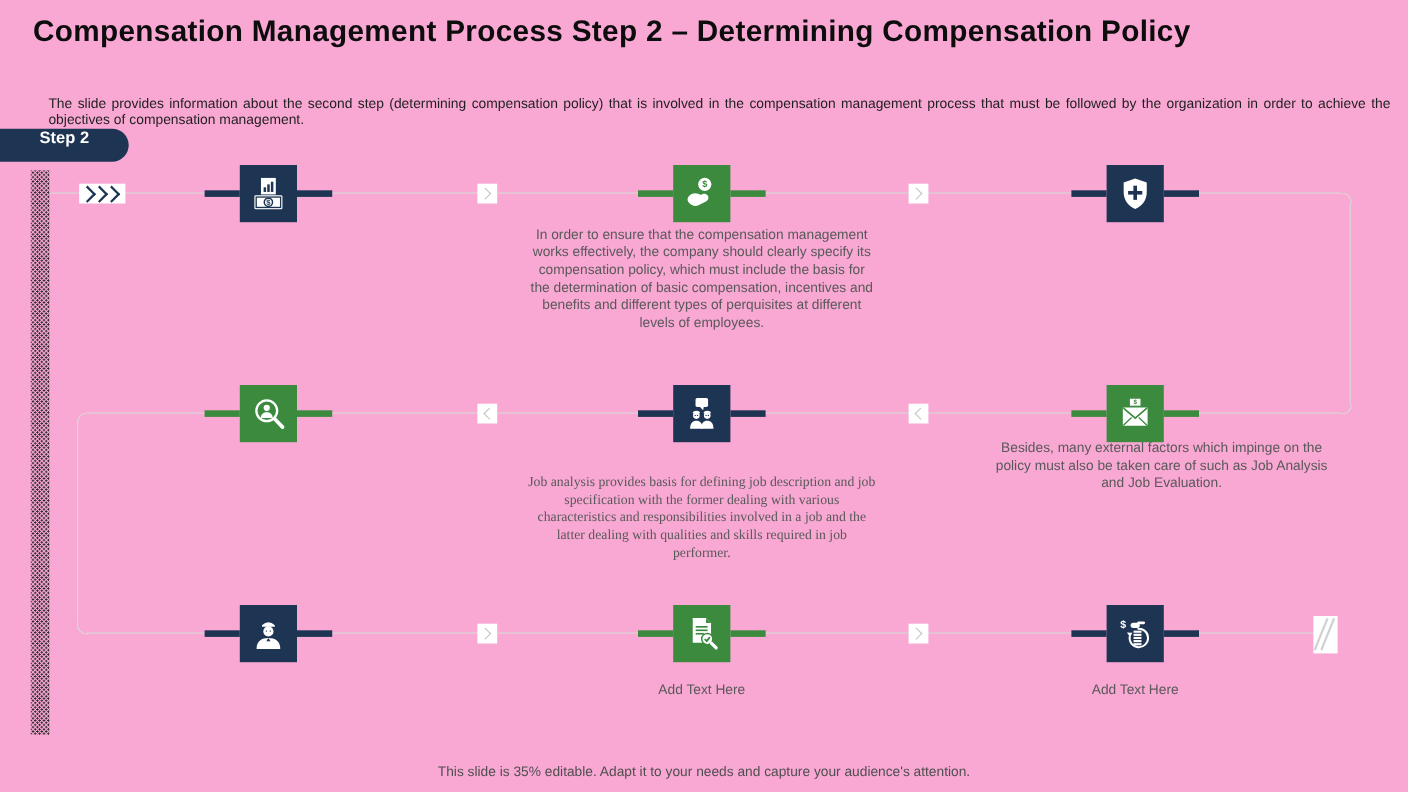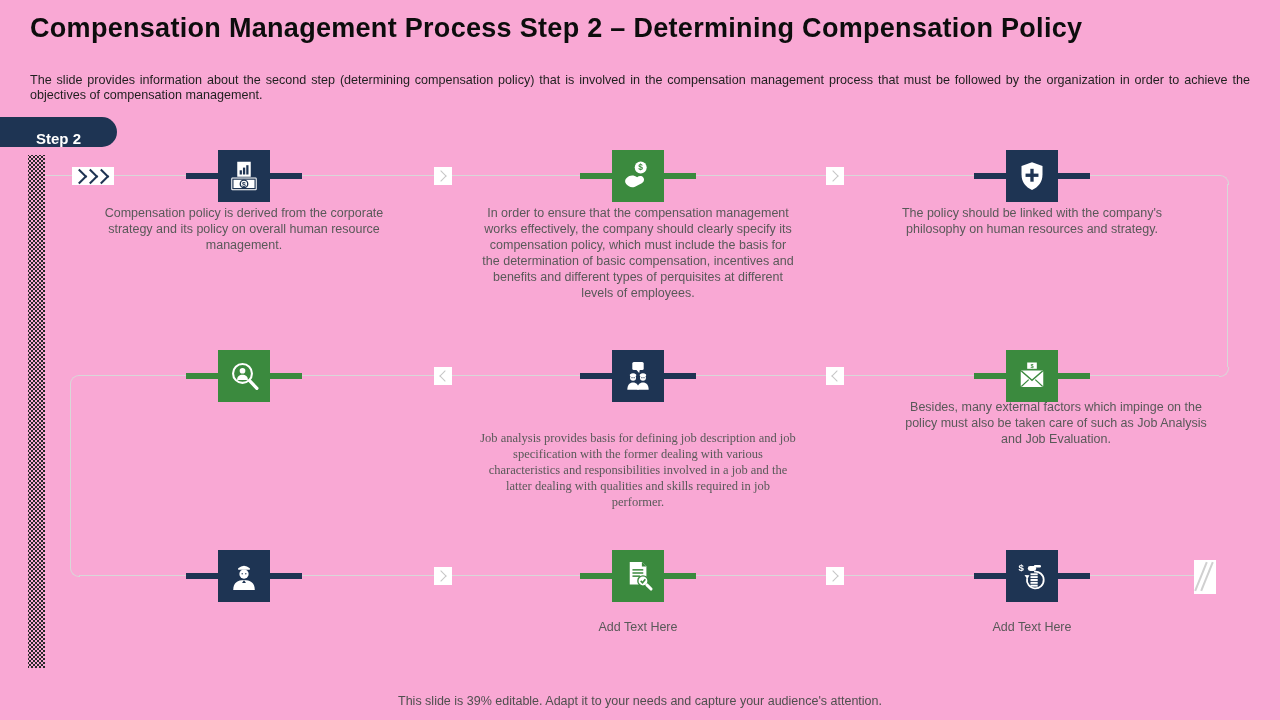--- a/index.html
+++ b/index.html
@@ -5,27 +5,27 @@
   html,body{margin:0;padding:0;background:#ffffff;}
   .slide{
     position:relative;width:1280px;height:720px;background:#f9a8d4;overflow:hidden;
     font-family:"Liberation Sans", sans-serif;
   }
   .title{
     position:absolute;left:30px;top:12px;width:1222px;margin:0;
     font-size:27px;font-weight:700;color:#0d0d0d;letter-spacing:0.3px;line-height:1.25;
   }
   .subtitle{
-    position:absolute;left:30px;top:73px;width:1220px;margin:0;
+    position:absolute;left:30px;top:73px;width:1220px;margin:14px;
     font-size:12.6px;line-height:15.4px;color:#1f1f1f;text-align:justify;
   }
   .badge{
     position:absolute;left:0;top:117px;width:117px;height:30px;background:#1e3453;
     border-radius:0 15px 15px 0;color:#ffffff;font-weight:700;font-size:15px;
-    display:flex;align-items:flex-end;justify-content:center;
+    display:flex;align-items:flex-start;justify-content:center;
   }
   .diagram{position:absolute;left:0;top:0;width:1280px;height:720px;}
   .dots{
     position:absolute;left:28px;top:155px;width:17px;height:513px;
     background-image:
       radial-gradient(circle,#2a2a2a 0.9px,transparent 1.05px),
       radial-gradient(circle,#2a2a2a 0.9px,transparent 1.05px);
     background-size:4px 4px;background-position:0 0,2px 2px;
   }
   .hline,.vline{position:absolute;background:#d8d8d8;}
@@ -240,25 +240,23 @@
           <rect x="11" y="14" width="4.8" height="1.3" fill="#fff"></rect>
           <rect x="11" y="15.9" width="4.8" height="1.3" fill="#fff"></rect>
           <rect x="11" y="17.8" width="4.8" height="1.3" fill="#fff"></rect>
           <path d="M8.7,13.6 A5.6,5.6 0 1 0 13.4,9.1" fill="none" stroke="#fff" stroke-width="1.2"></path>
           <path d="M7,11.4 L8.9,14.2 L10.3,11.5 Z" fill="#fff"></path>
         </svg>
       </div>
       <span class="bar navy-bg"></span>
     </div>
 
-    <div class="ntext" style="left:86px;top:205px;">Compensation  policy is derived  from  the corporate strategy and its policy on overall  human resource management.</div>
     <div class="ntext" style="left:480px;top:205px;">In order to ensure that the compensation management  works effectively,  the company should clearly specify its compensation  policy, which must include the basis for the determination  of basic compensation,  incentives and benefits  and different types of perquisites  at different  levels  of employees.</div>
-    <div class="ntext" style="left:874px;top:205px;">The policy should be linked with the company's philosophy  on human resources  and strategy.</div>
     <div class="ntext" style="left:480px;top:430px;font-family:Liberation Serif, serif;">Job analysis provides  basis for defining  job description  and job specification  with the former dealing with various  characteristics  and responsibilities  involved  in a job and the latter dealing with qualities  and skills required  in job performer.</div>
     <div class="ntext" style="left:874px;top:399px;margin-left:24px;">Besides, many external factors which impinge  on the policy must also be taken care  of such as Job Analysis and Job Evaluation.</div>
     <div class="ntext" style="left:480px;top:619px;">Add Text  Here</div>
     <div class="ntext" style="left:874px;top:619px;">Add Text  Here</div>
 
   </div>
 
-  <p class="footer">This slide is 39% editable. Adapt it to your needs and capture your audience's attention.</p>
+  <p class="footer">This slide is 35% editable. Adapt it to your needs and capture your audience's attention.</p>
 
 </div>
 
 </body></html>

